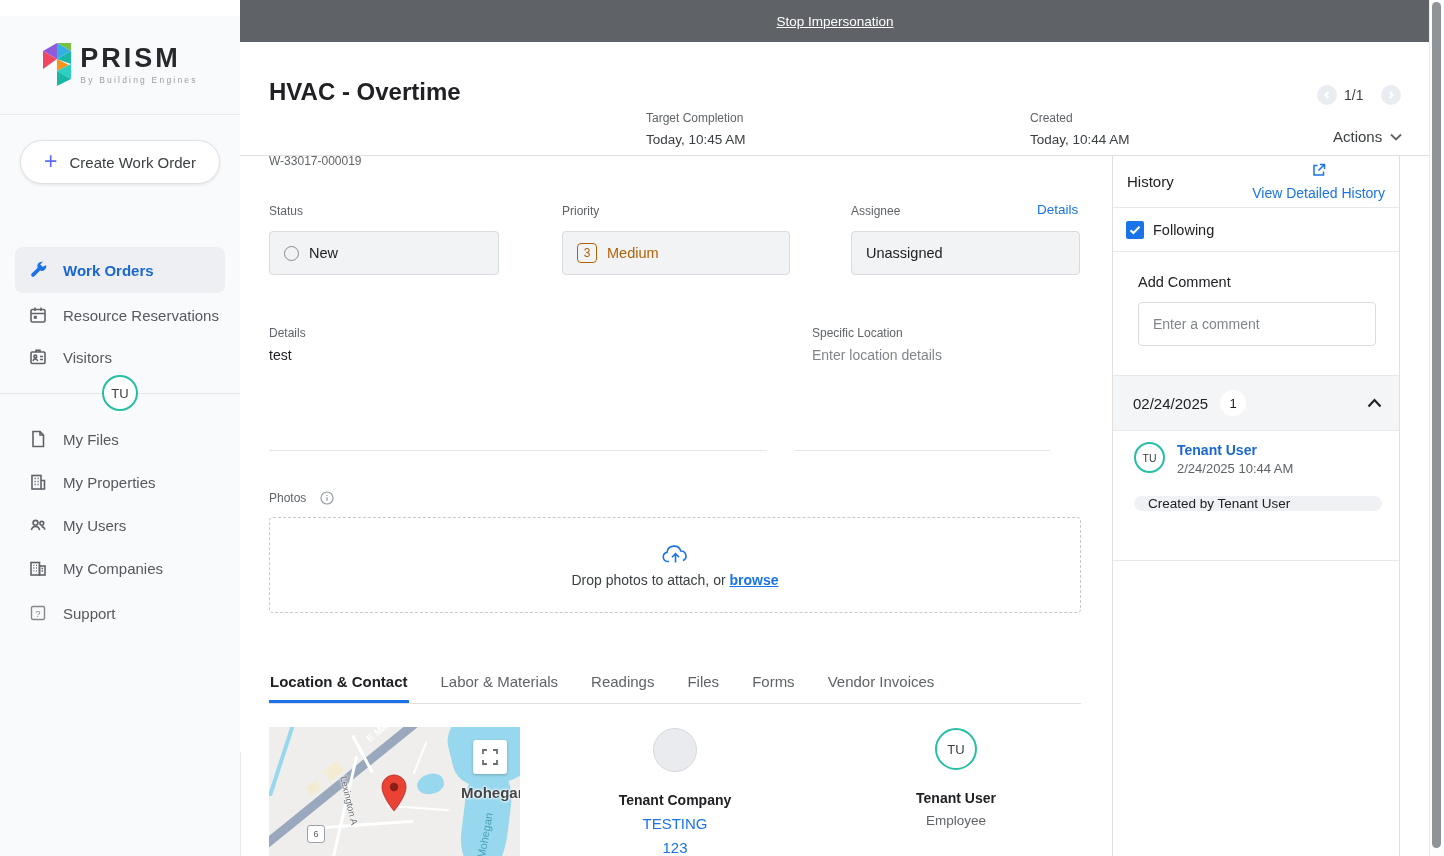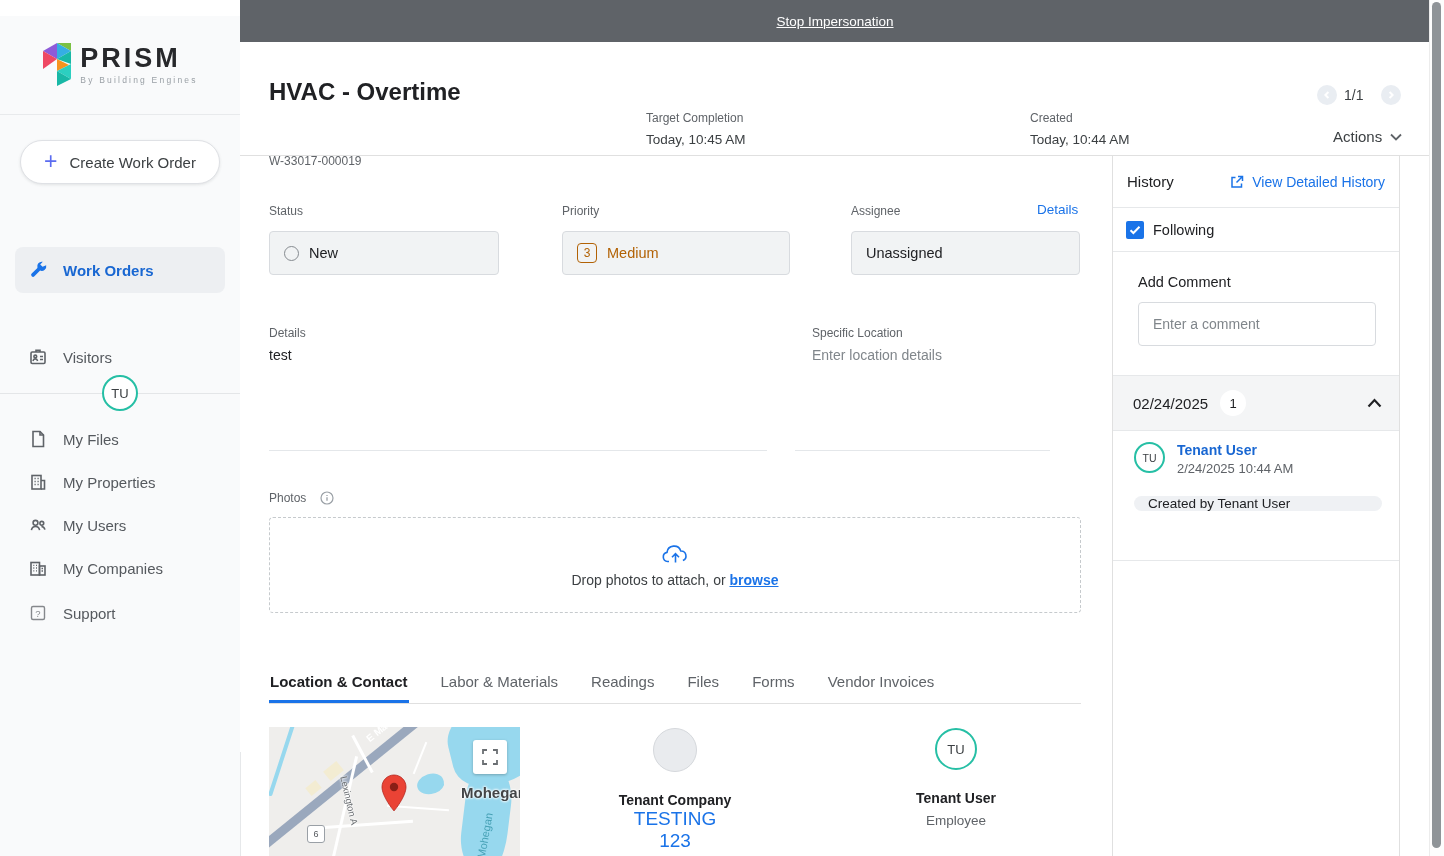--- a/index.html
+++ b/index.html
@@ -131,32 +131,32 @@
   }
 
   
   .contact-block{position:absolute;top:686px;display:flex;flex-direction:column;align-items:center;}
   .company-avatar{width:44px;height:44px;border-radius:50%;background:#e9ebee;border:1px solid #d5d8dc;box-sizing:border-box;}
   .user-avatar{
     width:42px;height:42px;border-radius:50%;background:#fff;border:2px solid #26bfa5;box-sizing:border-box;
     display:flex;align-items:center;justify-content:center;font-size:13px;color:#3c4043;
   }
   .contact-name{font-size:14px;font-weight:700;color:#202124;margin-top:20px;}
-  .contact-link{font-size:19px;color:#1a73e8;cursor:pointer;}
+  .contact-link{font-size:15px;color:#1a73e8;margin-top:7px;cursor:pointer;}
   .contact-role{font-size:13.5px;color:#5f6368;margin-top:7px;}
 
   
   .history{
     position:absolute;left:872px;top:113px;width:288px;height:701px;box-sizing:border-box;
     border-left:1px solid #e0e0e0;border-right:1px solid #e0e0e0;border-top:1px solid #e0e0e0;background:#fff;
   }
   .hist-header{height:52px;display:flex;align-items:center;justify-content:space-between;
     padding:0 14px;box-sizing:border-box;border-bottom:1px solid #e6e8ea;}
   .hist-title{font-size:15px;color:#202124;}
-  .hist-view{display:flex;align-items:center;gap:7px;font-size:14px;color:#1a73e8;cursor:pointer;}
+  .hist-view{display:flex;align-items:center;gap:7px;font-size:14px;color:#1a73e8;cursor:pointer;flex-direction:column;}
   .hist-follow{height:44px;display:flex;align-items:center;gap:9px;padding:0 13px;box-sizing:border-box;border-bottom:1px solid #e6e8ea;}
   .checkbox{width:18px;height:18px;border-radius:2px;background:#1a73e8;display:flex;align-items:center;justify-content:center;cursor:pointer;flex:none;}
   .follow-label{font-size:14.5px;color:#202124;}
   .hist-comment{height:123px;padding:22px 13px 0 25px;box-sizing:border-box;}
   .add-comment-label{font-size:14.5px;color:#202124;}
   .comment-input{
     margin-top:12px;width:238px;height:44px;box-sizing:border-box;border:1px solid #d8dbdf;border-radius:4px;
     padding:0 14px;font-family:inherit;font-size:14px;color:#202124;outline:none;background:#fff;
   }
   .comment-input::placeholder{color:#80868b;}
@@ -206,20 +206,28 @@
   </button>
 
 
   <div class="nav-item active" style="top:231px;">
     <svg width="20" height="20" viewBox="0 0 20 20">
       <path d="M18.2 5.2a4.7 4.7 0 0 1-6.1 5.4l-5.7 5.7a1.9 1.9 0 0 1-2.7-2.7l5.7-5.7a4.7 4.7 0 0 1 5.4-6.1L12.2 4.4l2.4 2.4 3.6-1.6z" fill="currentColor"></path>
     </svg>
     <span>Work Orders</span>
   </div>
 
+  <div class="nav-item" style="top:280px;">
+    <svg width="20" height="20" viewBox="0 0 20 20" fill="none" stroke="currentColor" stroke-width="1.6">
+      <rect x="3" y="4.5" width="14" height="12.5" rx="1.5"></rect>
+        <path d="M3 8.5h14M7 2.5v3.5M13 2.5v3.5"></path>
+      <rect x="5.8" y="10.8" width="3" height="3" fill="currentColor" stroke="none"></rect>
+    </svg>
+    <span>Resource Reservations</span>
+  </div>
 
   <div class="nav-item" style="top:322px;">
     <svg width="20" height="20" viewBox="0 0 20 20" fill="none" stroke="currentColor" stroke-width="1.6">
       <rect x="3" y="5" width="14" height="11.5" rx="1.2"></rect>
         <path d="M8 5V3.4h4V5"></path>
       <circle cx="7.3" cy="9.5" r="1.4"></circle>
         <path d="M5 14c.3-1.4 1.2-2.1 2.3-2.1S9.3 12.6 9.6 14M12 9.5h3M12 12.5h3"></path>
     </svg>
     <span>Visitors</span>
   </div>

